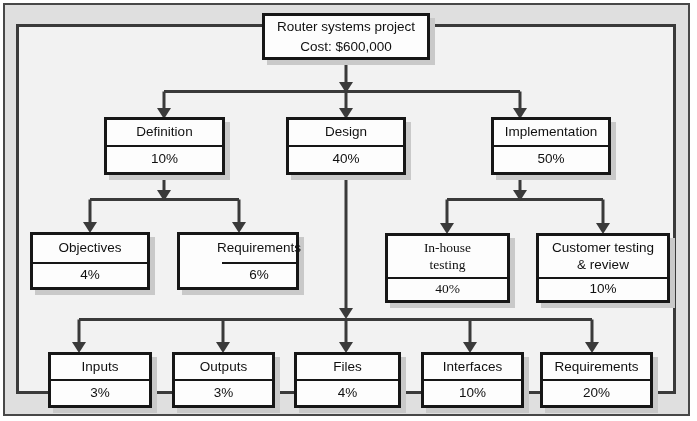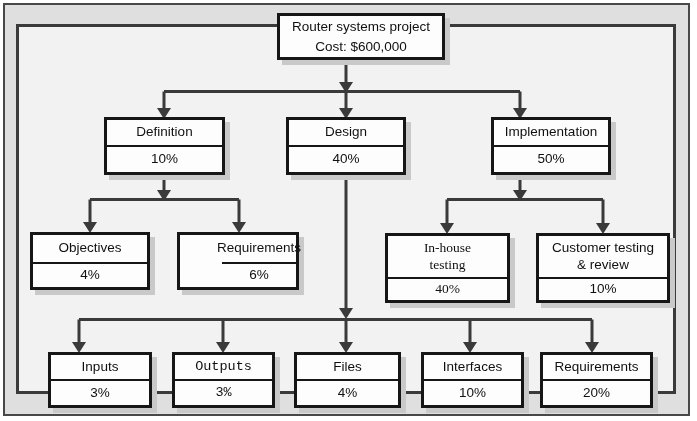--- a/index.html
+++ b/index.html
@@ -9,38 +9,38 @@
         box-sizing:border-box;border:2px solid #484848;background:#dfdfdf;}
   .wires{position:absolute;left:0;top:0;width:697px;height:421px;}
   .node{position:absolute;box-sizing:border-box;background:#fdfdfd;
         border:3px solid #161616;box-shadow:5px 5px 0 #c9c9c9;
         display:flex;flex-direction:column;text-align:center;
         font-size:13.5px;line-height:1.2;}
   .node .t{display:flex;flex-direction:column;align-items:center;justify-content:center;
         border-bottom:2px solid #161616;}
   .node .v{flex:1;display:flex;align-items:center;justify-content:center;border-radius:12px;}
   
-  #n-root{left:277px;top:13px;width:168px;height:47px;justify-content:center;line-height:1.45;}
+  #n-root{left:262px;top:13px;width:168px;height:47px;justify-content:center;line-height:1.45;}
   
   .lvl2 .t{height:25px;}
   #n-def{left:104px;top:117px;width:121px;height:58px;}
   #n-des{left:286px;top:117px;width:120px;height:58px;}
   #n-imp{left:460px;top:117px;width:120px;height:58px;margin-left:31px;}
   
   .lvl3a .t{height:27px;}
   #n-obj{left:30px;top:232px;width:120px;height:58px;}
   #n-req{left:177px;top:232px;width:122px;height:58px;padding-left:42px;}
   
   .lvl3b .t{height:41px;line-height:1.25;}
   #n-inh{left:385px;top:233px;width:125px;height:70px;font-family:Liberation Serif, serif;}
   #n-cus{left:536px;top:233px;width:134px;height:70px;}
   
   .lvl4 .t{height:24px;}
   #n-inp{left:48px;top:352px;width:104px;height:56px;}
-  #n-out{left:172px;top:352px;width:103px;height:56px;font-family:Liberation Mono, monospace;}
+  #n-out{left:172px;top:352px;width:103px;height:56px;}
   #n-fil{left:294px;top:352px;width:107px;height:56px;}
   #n-int{left:421px;top:352px;width:103px;height:56px;}
   #n-pro{left:540px;top:352px;width:113px;height:56px;}
 </style>
 </head>
 <body>
 
 <div class="page">
   <div class="outer-frame"></div>
 

